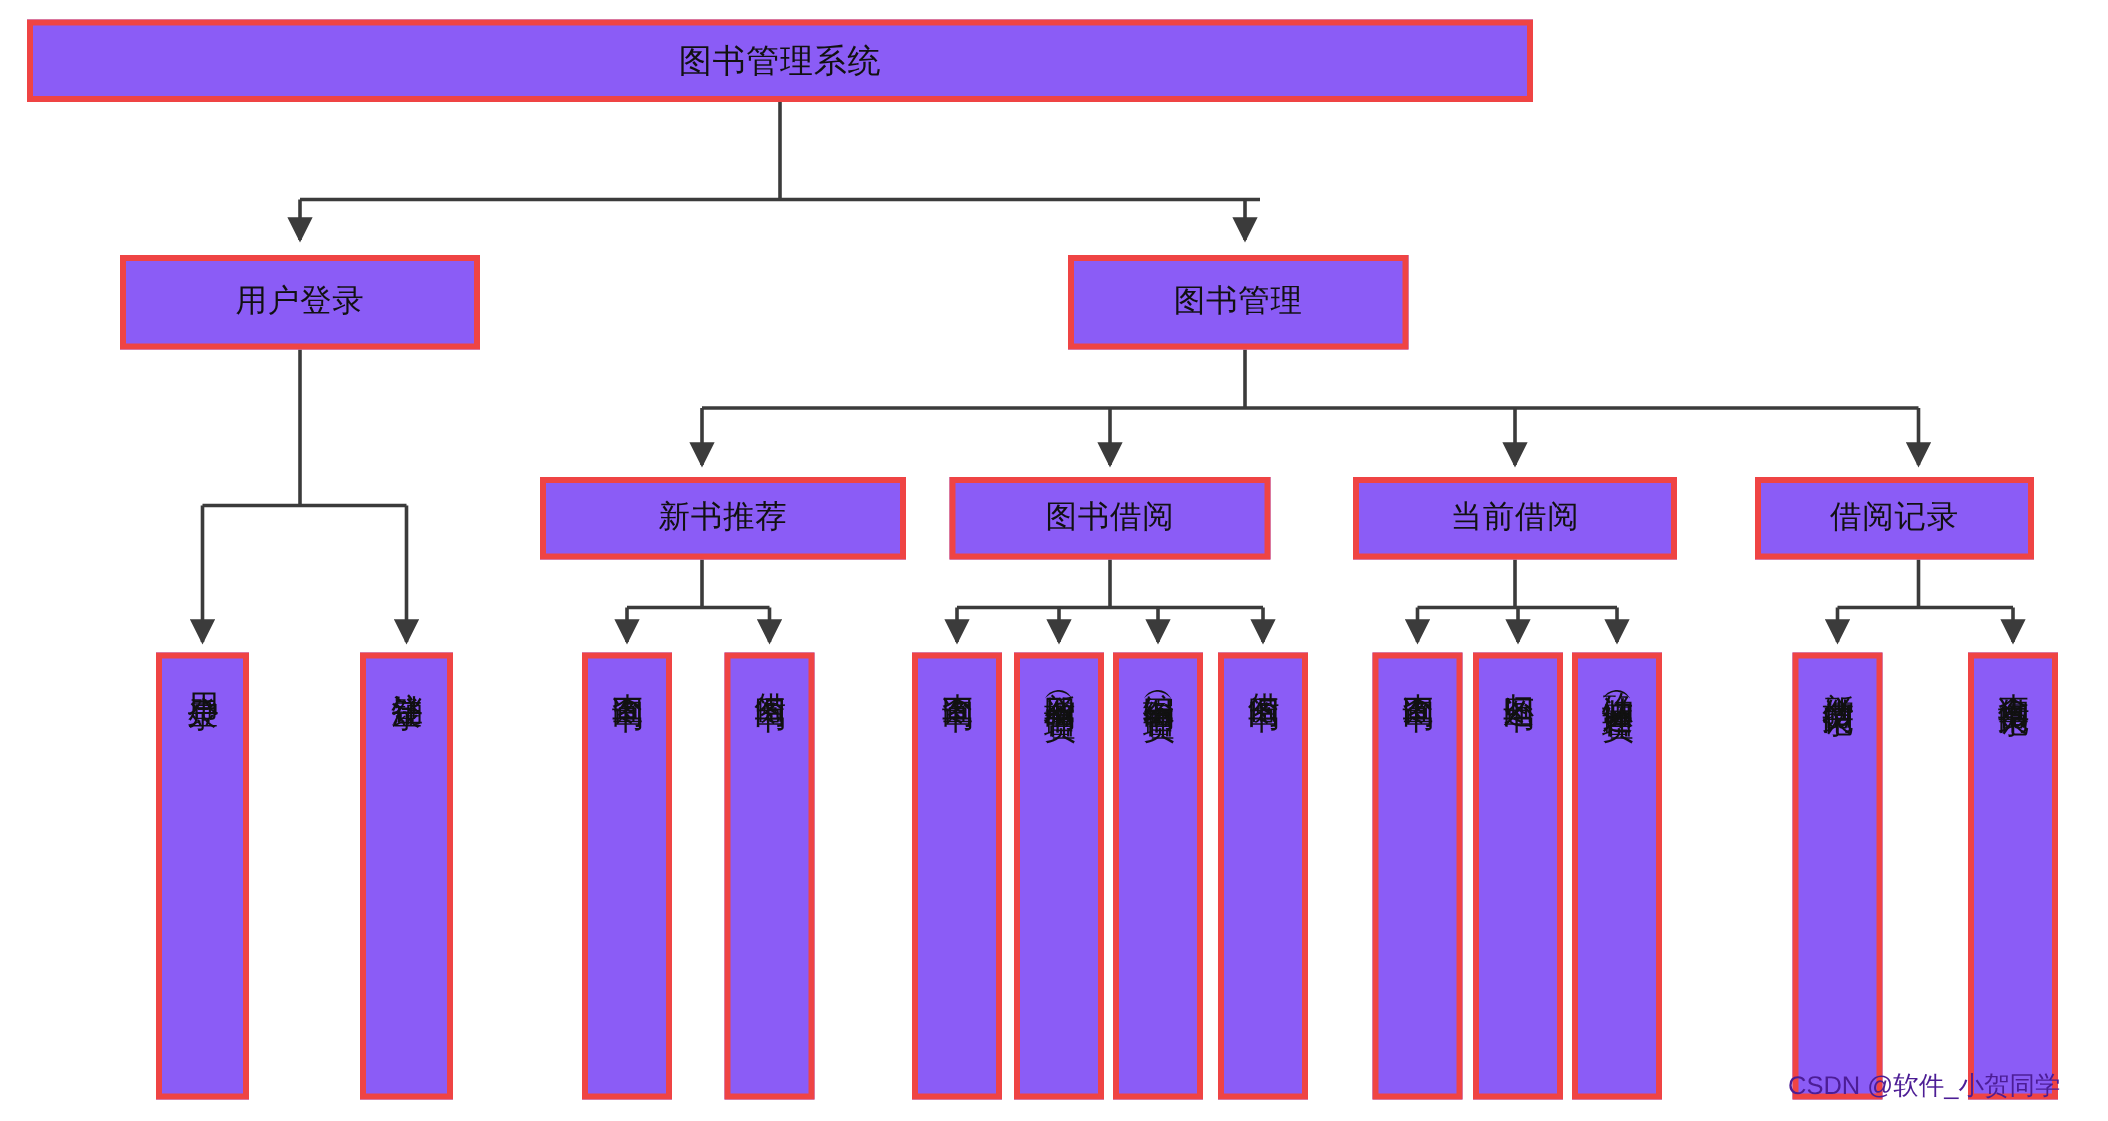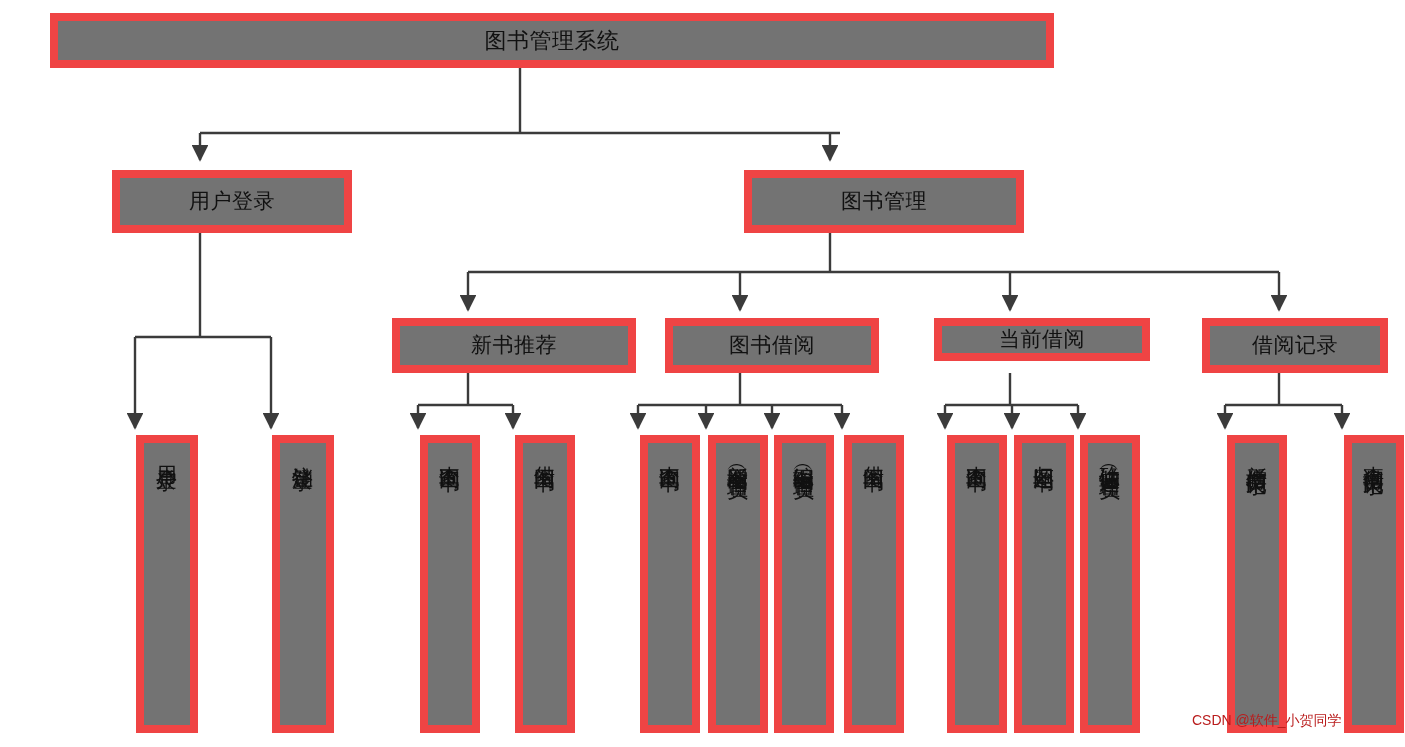--- a/index.html
+++ b/index.html
@@ -22,28 +22,27 @@
     position: absolute;
     left: 0;
     top: 0;
     width: 1405px;
     height: 747px;
     pointer-events: none;
   }
   .node {
     position: absolute;
     box-sizing: border-box;
-    background: #737373;
-    border: 8px solid #ef4444;
+    background: #8b5cf6;
+    border: 4px solid #ef4444;
     display: flex;
     align-items: center;
     justify-content: center;
     color: #111111;
     z-index: 2;
-    margin-left: 32px;
   }
   .node .label {
     display: block;
     text-align: center;
     line-height: 1.18;
     letter-spacing: 0.5px;
   }
   .node.horizontal .label {
     font-size: 21px;
     white-space: nowrap;
@@ -58,22 +57,22 @@
     font-size: 21px;
     letter-spacing: 2px;
     line-height: 1.0;
     white-space: nowrap;
   }
   #node-root .label { font-size: 22px; }
   .watermark {
     position: absolute;
     left: 1192px;
     top: 712px;
-    font-size: 14px;
-    color: #b91c1c;
+    font-size: 17px;
+    color: #4c1d95;
     white-space: nowrap;
     z-index: 5;
     font-family: "Liberation Sans", "DejaVu Sans", sans-serif;
   }
 </style>
 </head>
 <body>
 
 <div id="diagram-root">
 
@@ -128,33 +127,33 @@
   </svg>
 
   <div class="node horizontal" id="node-root" style="left:18px; top:13px; width:1004px; height:55px;">
     <span class="label">图书管理系统</span>
   </div>
 
   <div class="node horizontal" id="node-user-login" style="left:80px; top:170px; width:240px; height:63px;">
     <span class="label">用户登录</span>
   </div>
 
-  <div class="node horizontal" id="node-book-manage" style="left:712px; top:170px; width:280px; height:63px;">
+  <div class="node horizontal" id="node-book-manage" style="left:712px; top:170px; width:227px; height:63px;">
     <span class="label">图书管理</span>
   </div>
 
   <div class="node horizontal" id="node-new-book-recommend" style="left:360px; top:318px; width:244px; height:55px;">
     <span class="label">新书推荐</span>
   </div>
 
   <div class="node horizontal" id="node-book-borrow" style="left:633px; top:318px; width:214px; height:55px;">
     <span class="label">图书借阅</span>
   </div>
 
-  <div class="node horizontal" id="node-current-borrow" style="left:902px; top:318px; width:216px; height:43px;">
+  <div class="node horizontal" id="node-current-borrow" style="left:902px; top:318px; width:216px; height:55px;">
     <span class="label">当前借阅</span>
   </div>
 
   <div class="node horizontal" id="node-borrow-record" style="left:1170px; top:318px; width:186px; height:55px;">
     <span class="label">借阅记录</span>
   </div>
 
   <div class="node vertical" style="left:104px; top:435px; width:62px; height:298px;">
     <span class="label">用户登录</span>
   </div>

